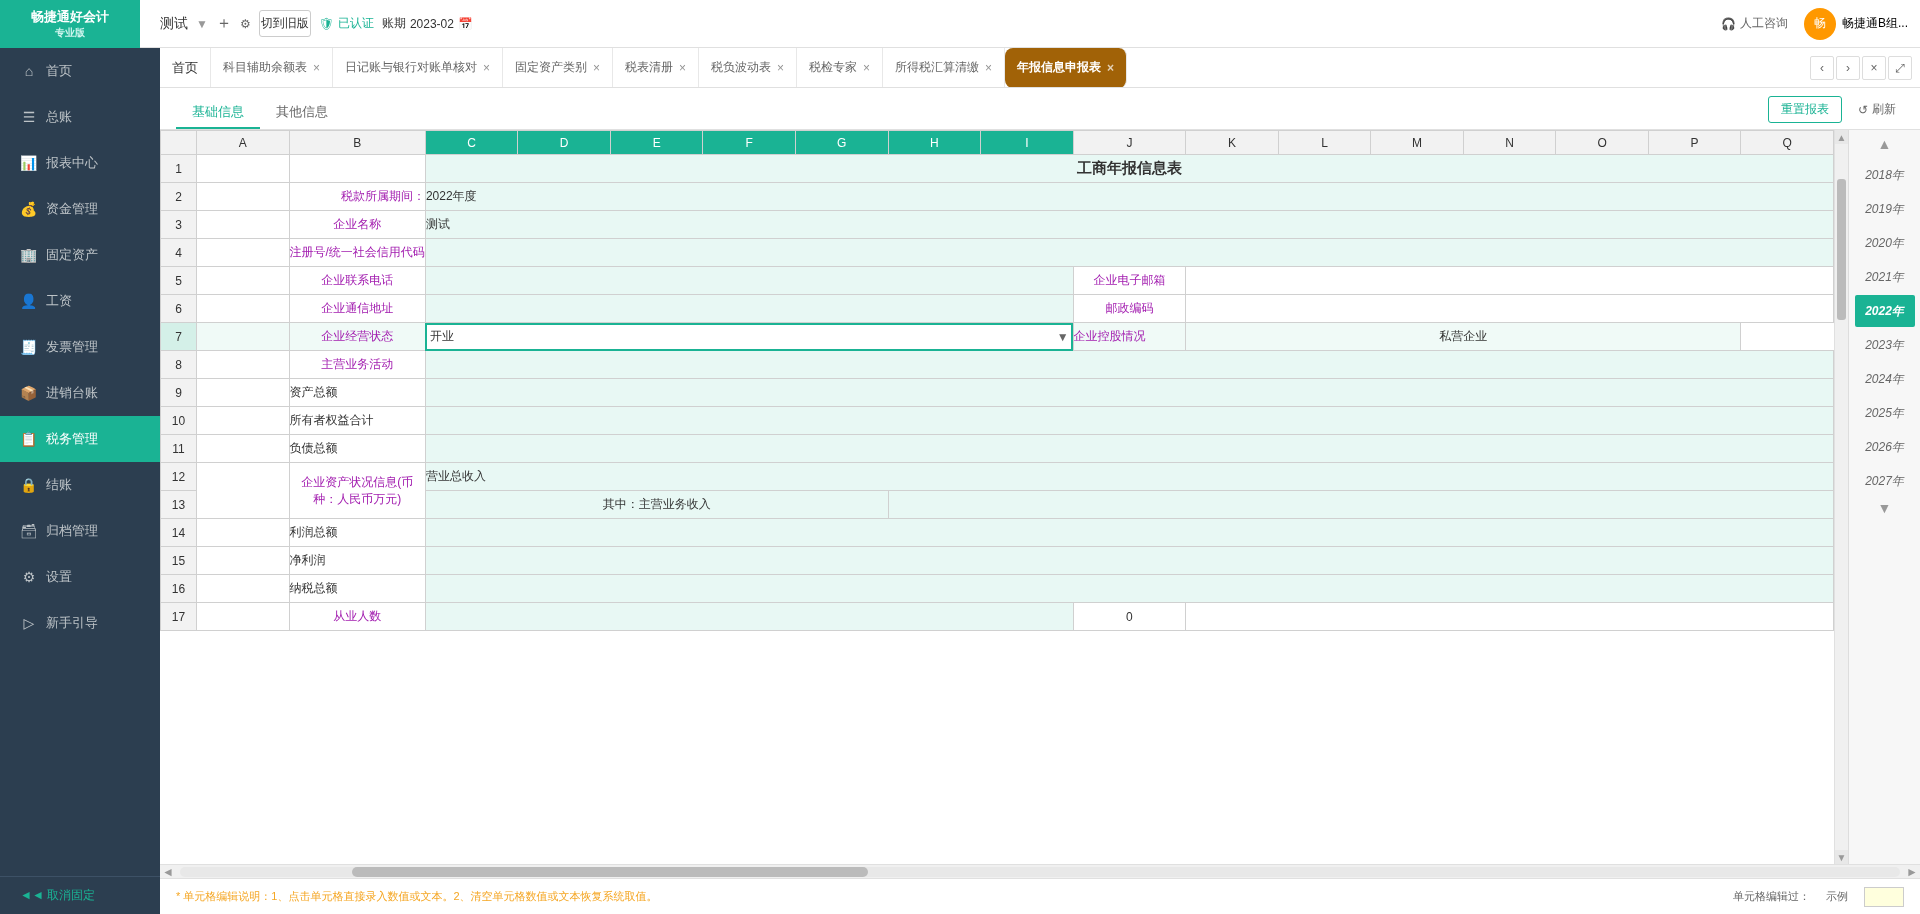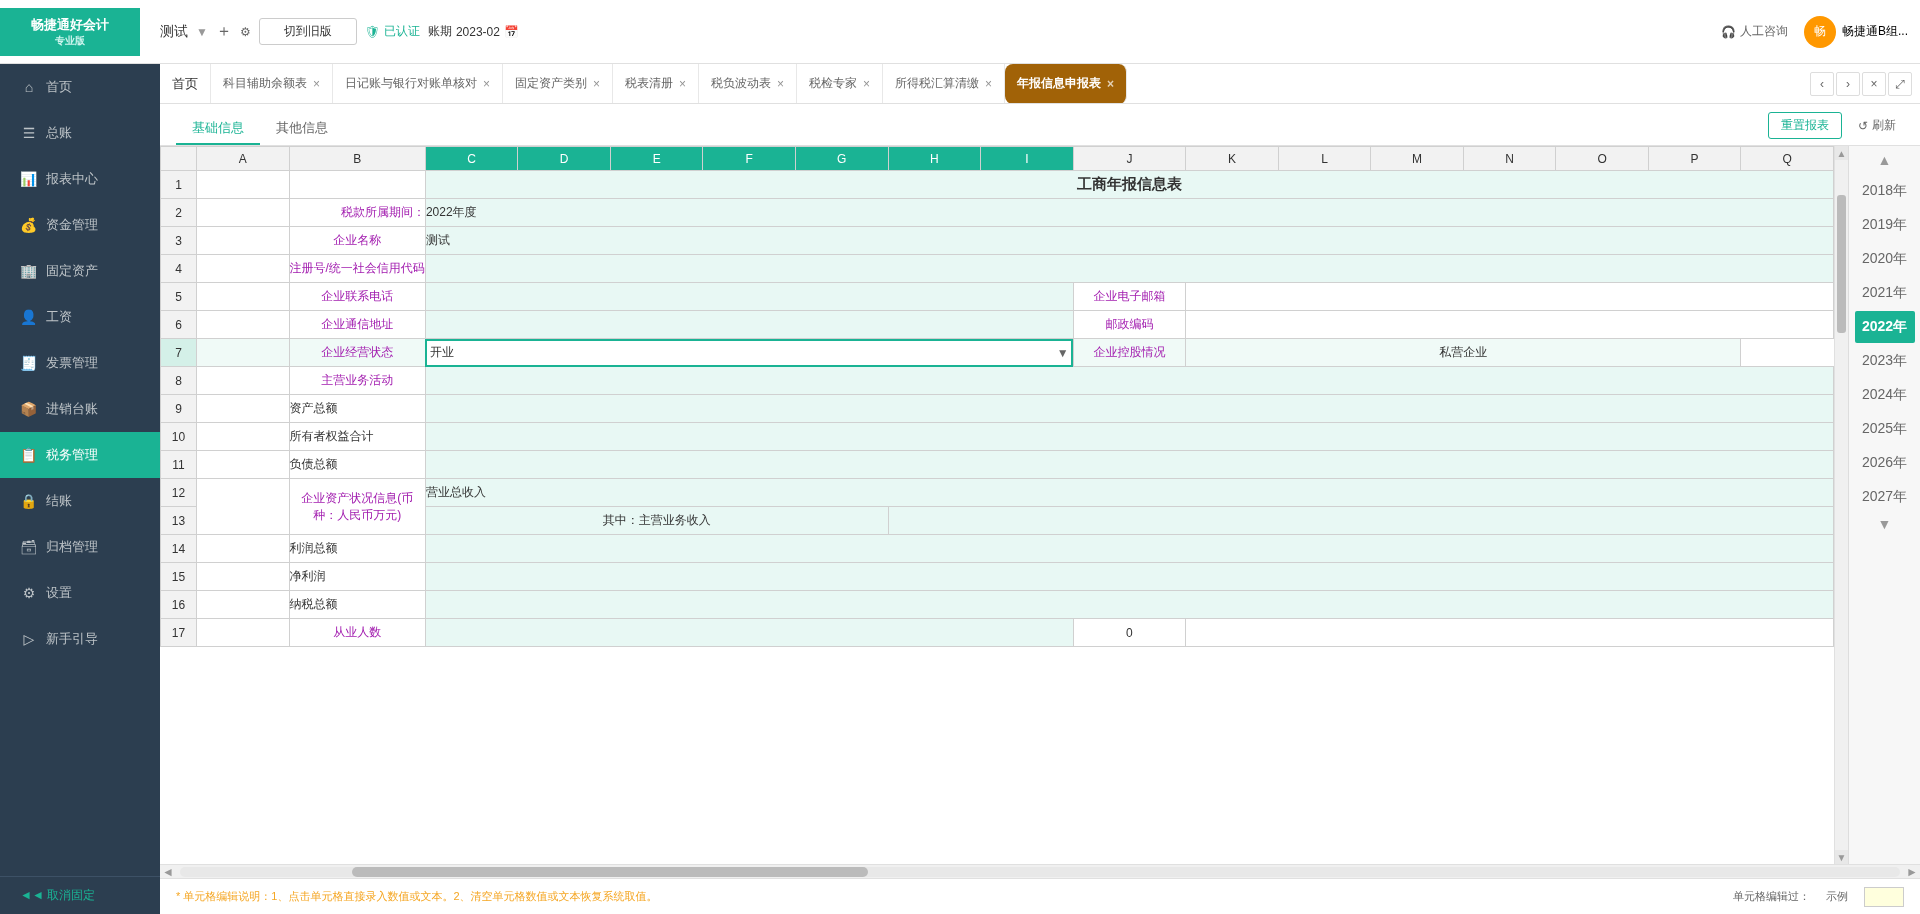--- a/index.html
+++ b/index.html
@@ -1,20 +1,20 @@
 <!DOCTYPE html>
 <html><head>
   <meta charset="utf-8">
   <style>
     * { box-sizing: border-box; margin: 0; padding: 0; }
     body { font-family: 'Microsoft YaHei', Arial, sans-serif; font-size: 12px; background: #f0f2f5; display: flex; flex-direction: column; height: 914px; overflow: hidden; }
 
     
     .top-bar {
-      height: 64px;
+      height: 48px;
       background: #fff;
       border-bottom: 1px solid #e0e0e0;
       display: flex;
       align-items: center;
       padding: 0 12px;
       gap: 8px;
       flex-shrink: 0;
       z-index: 10;
     }
     .top-bar-logo {
@@ -33,21 +33,21 @@
     }
     .top-bar-logo .sub { font-size: 10px; color: #cef5ee; }
     .top-bar-app-name { font-size: 14px; color: #333; font-weight: 500; }
     .top-bar-dropdown { color: #999; cursor: pointer; }
     .top-bar-add { color: #666; cursor: pointer; font-size: 16px; }
     .top-bar-gear { color: #666; cursor: pointer; }
     .btn-old-version {
       border: 1px solid #ccc;
       background: #fff;
       color: #333;
-      padding: 4px 24px;
+      padding: 4px 1px;
       border-radius: 3px;
       cursor: pointer;
       font-size: 12px;
     }
     .top-bar-certified { color: #1ab394; display: flex; align-items: center; gap: 4px; }
     .top-bar-period { color: #333; display: flex; align-items: center; gap: 4px; }
     .top-bar-right { margin-left: auto; display: flex; align-items: center; gap: 16px; }
     .top-bar-service { color: #666; display: flex; align-items: center; gap: 4px; cursor: pointer; }
     .top-bar-user { display: flex; align-items: center; gap: 6px; cursor: pointer; }
     .user-avatar { width: 32px; height: 32px; border-radius: 50%; background: #ff9800; display: flex; align-items: center; justify-content: center; color: #fff; font-size: 12px; }
@@ -334,23 +334,24 @@
       font-size: 14px;
     }
     .year-item {
       width: 60px;
       height: 32px;
       display: flex;
       align-items: center;
       justify-content: center;
       cursor: pointer;
       color: #666;
-      font-size: 14px;
+      font-size: 12px;
       border-radius: 2px;
       margin: 1px 0;
+      font-style: italic;
     }
     .year-item.active {
       background: #1ab394;
       color: #fff;
       font-weight: bold;
     }
 
     
     .h-scroll-area {
       height: 14px;
@@ -679,21 +680,21 @@
               <tr style="background:#f0faf7;">
                 <td class="row-num highlighted">7</td>
                 <td class="cell selected-row"></td>
                 <td class="cell selected-row label" style="text-align:center;">企业经营状态</td>
                 <td class="cell selected" colspan="7">
                   <div class="cell-dropdown">
                     <span>开业</span>
                     <span class="cell-dropdown-arrow">▼</span>
                   </div>
                 </td>
-                <td class="cell selected-row label" style="text-align:center;">企业控股情况</td>
+                <td class="cell selected-row label" style="text-align:left;">企业控股情况</td>
                 <td class="cell selected-row" colspan="6" style="text-align:center;">私营企业</td>
               </tr>
 
               <tr>
                 <td class="row-num">8</td>
                 <td class="cell"></td>
                 <td class="cell label" style="text-align:center;">主营业务活动</td>
                 <td class="cell highlighted-col" colspan="15"></td>
               </tr>
 

